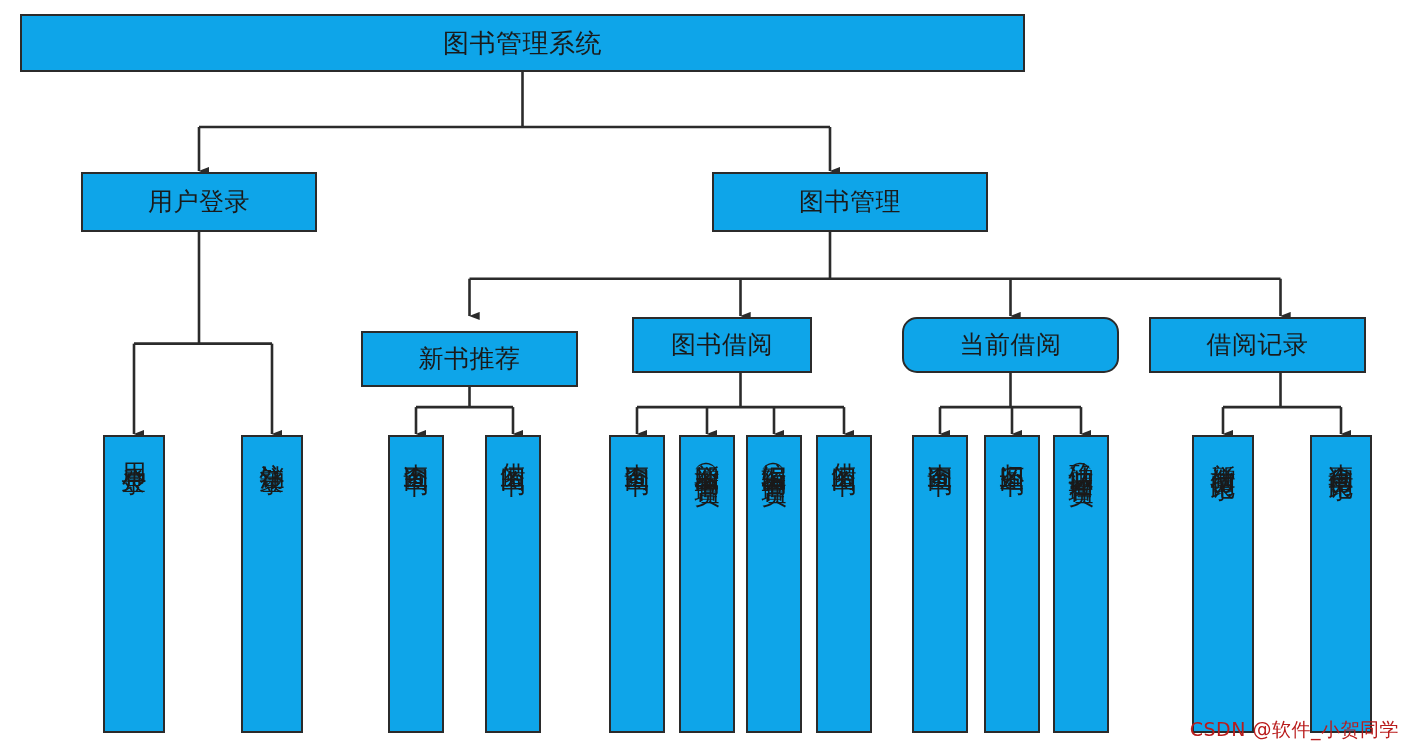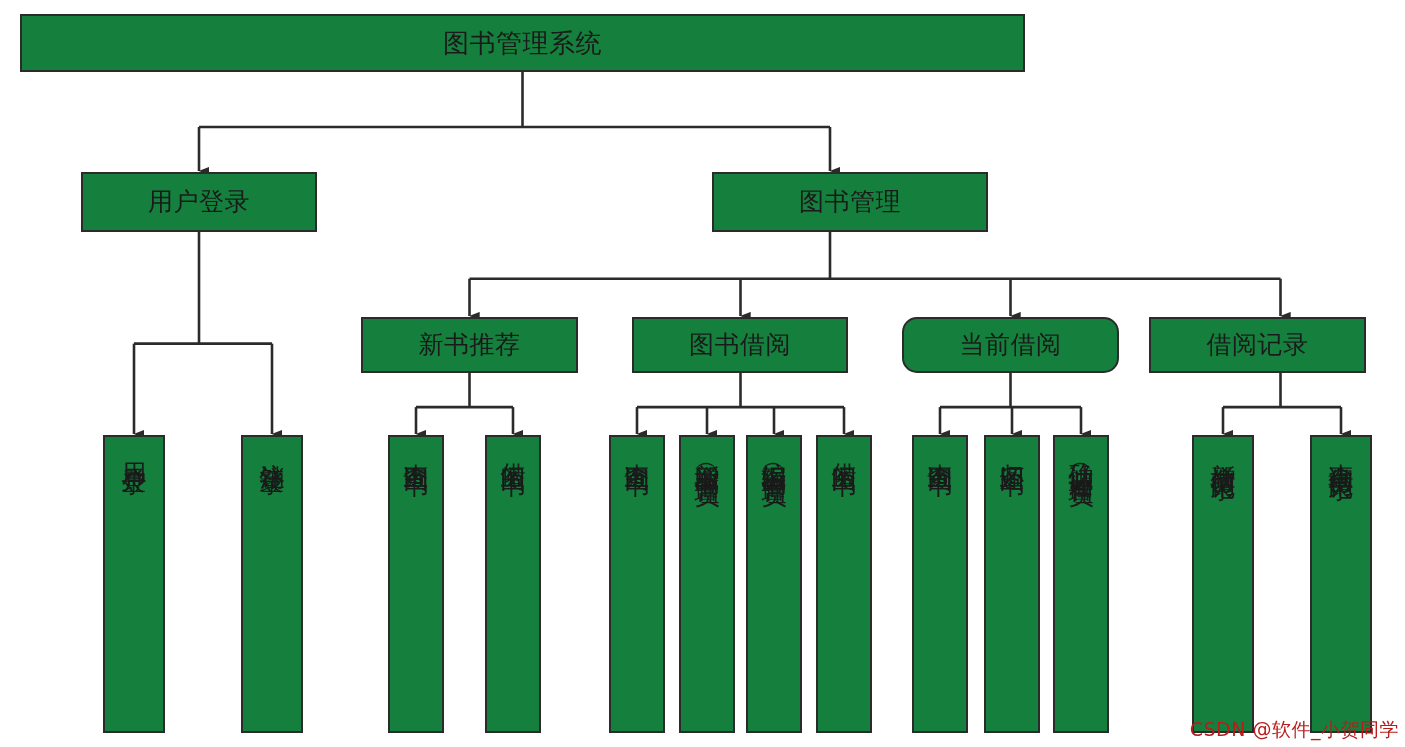--- a/index.html
+++ b/index.html
@@ -21,21 +21,21 @@
     position: absolute;
     left: 0;
     top: 0;
     width: 1405px;
     height: 747px;
     pointer-events: none;
   }
   .node {
     position: absolute;
     box-sizing: border-box;
-    background: #15803d;
+    background: #0ea5e9;
     border: 2.5px solid #2b2b2b;
     display: flex;
     align-items: center;
     justify-content: center;
     color: #1a1a1a;
   }
   .node .label {
     display: block;
     text-align: center;
     line-height: 1.18;
@@ -124,24 +124,24 @@
     <span class="label">图书管理系统</span>
   </div>
 
   <div class="node h" style="left: 81px; top: 172px; width: 236px; height: 60px;">
     <span class="label">用户登录</span>
   </div>
   <div class="node h" style="left: 712px; top: 172px; width: 276px; height: 60px;">
     <span class="label">图书管理</span>
   </div>
 
-  <div class="node h" style="left: 361px; top: 317px; width: 217px; height: 56px;">
+  <div class="node h" style="left: 361px; top: 331px; width: 217px; height: 56px;">
     <span class="label">新书推荐</span>
   </div>
-  <div class="node h" style="left: 632px; top: 317px; width: 216px; height: 56px;">
+  <div class="node h" style="left: 632px; top: 317px; width: 180px; height: 56px;">
     <span class="label">图书借阅</span>
   </div>
   <div class="node h" style="left: 902px; top: 317px; width: 217px; height: 56px; border-radius: 15px;">
     <span class="label">当前借阅</span>
   </div>
   <div class="node h" style="left: 1108px; top: 317px; width: 217px; height: 56px; margin-left: 41px;">
     <span class="label">借阅记录</span>
   </div>
 
   <div class="node v" style="left: 103px; top: 435px; width: 62px; height: 298px;">

